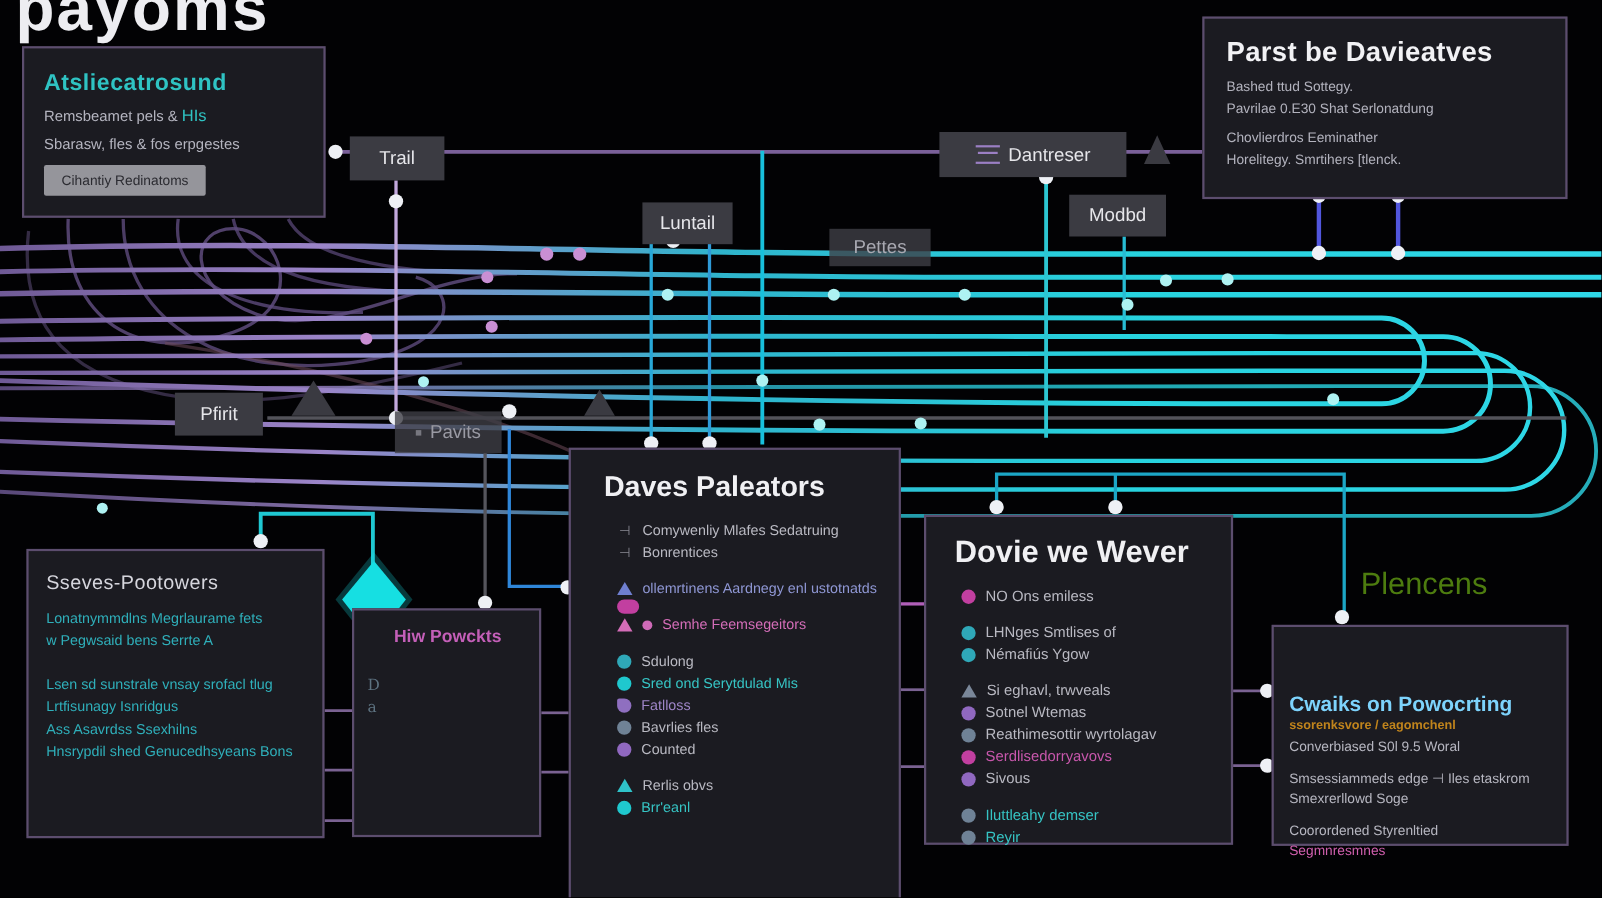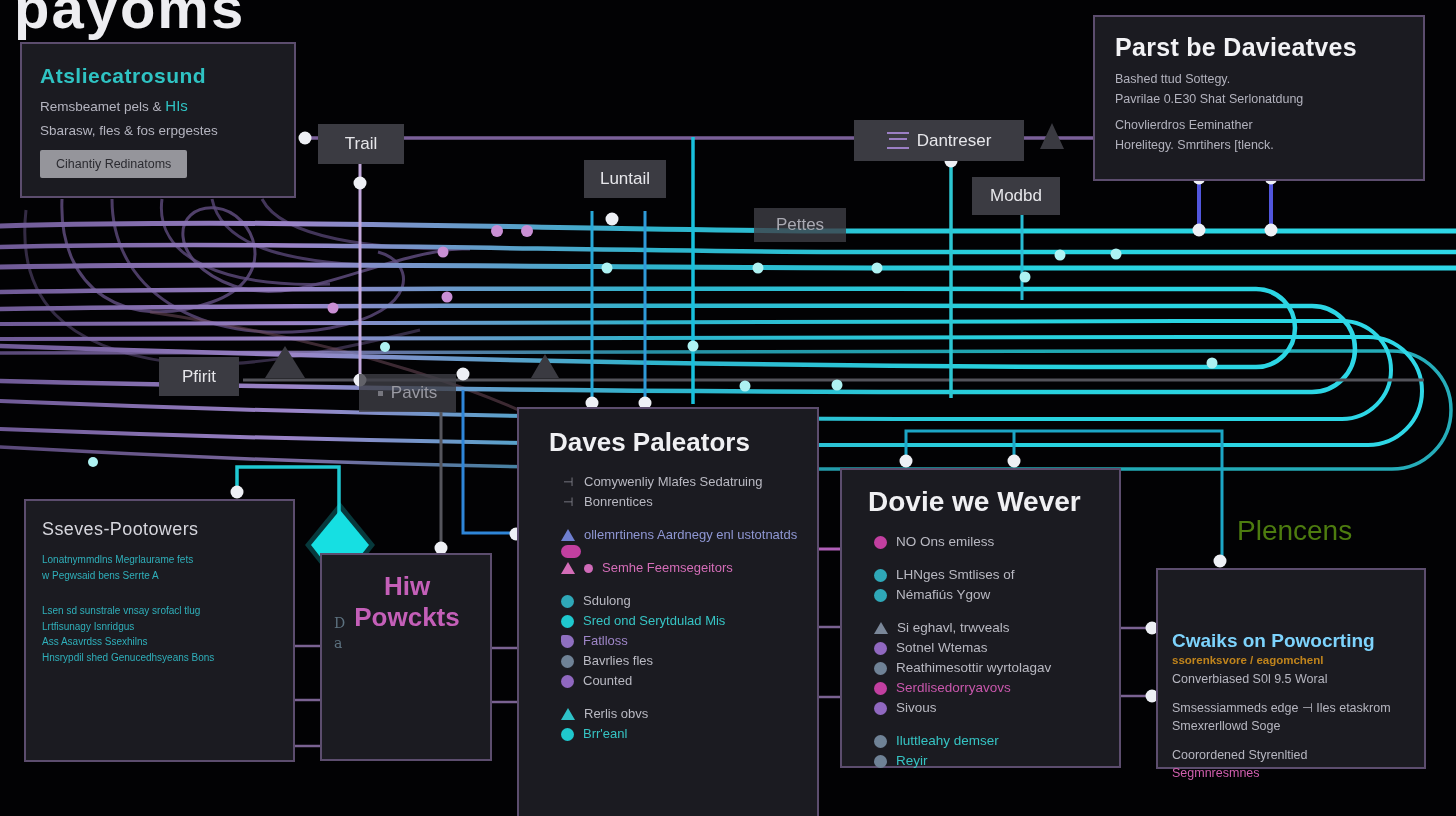--- a/index.html
+++ b/index.html
@@ -46,39 +46,39 @@
   .b-magenta{background:#c23fa0;} .b-pink{background:#cf6ab8;}
   .c-gray{color:#b9b9c2;} .c-teal{color:#36c4c4;} .c-magenta{color:#c857ac;}
   .c-pink{color:#d46db8;} .c-purple{color:#9f86c8;} .c-lav{color:#8f97d4;}
   
   .dovie-box{left:840px;top:468px;width:281px;height:300px;padding:16px 12px 0 26px;}
   .dovie-title{color:#f0f0f3;font-size:28px;font-weight:700;margin-bottom:14px;}
   .dovie-box .item{font-size:13.5px;margin-left:6px;}
   
   .sseves-box{left:24px;top:499px;width:271px;height:263px;padding:18px 16px;}
   .sseves-title{color:#d6d6dd;font-size:18px;font-weight:400;letter-spacing:.4px;}
-  .sseves-line{color:#2fafba;font-size:10px;line-height:1.55;}
+  .sseves-line{color:#2fafba;font-size:13px;line-height:1.55;}
   .sseves-p1{margin-top:12px;} .sseves-p2{margin-top:20px;}
   
   .hiw-box{left:320px;top:553px;width:172px;height:208px;padding:16px 8px 0 10px;}
-  .hiw-title{color:#c45fb8;font-size:26px;font-weight:700;text-align:center;}
+  .hiw-title{color:#c45fb8;font-size:16px;font-weight:700;text-align:center;}
   .hiw-rows{margin-top:12px;margin-left:40px;font-size:12px;line-height:21px;}
   .hiw-glyphs{position:absolute;left:12px;top:58px;color:#5d7280;font-size:14px;line-height:20px;
               font-family:"DejaVu Serif",serif;}
   
   .cwaiks-box{left:1156px;top:568px;width:270px;height:201px;padding:12px 14px;}
   .cwaiks-title{color:#7dd3fc;font-size:19px;font-weight:700;margin-top:48px;}
   .cwaiks-sub{color:#c0841c;font-size:11.5px;font-weight:700;margin-top:2px;}
   .cwaiks-line{color:#b6b6c0;font-size:12.5px;line-height:18px;}
   .cwaiks-gap{margin-top:11px;}
   .cwaiks-footer{color:#d05fae;font-size:12.5px;margin-top:2px;}
   .plencens{position:absolute;left:1237px;top:515px;z-index:2;color:#4d7c0f;font-size:28px;}
   
   .chip-trail{left:318px;top:124px;width:86px;height:40px;}
-  .chip-luntail{left:584px;top:160px;width:82px;height:38px;}
+  .chip-luntail{left:584px;top:184px;width:82px;height:38px;}
   .chip-dantreser{left:854px;top:120px;width:170px;height:41px;}
   .chip-modbd{left:972px;top:177px;width:88px;height:38px;}
   .chip-pettes{left:754px;top:208px;width:92px;height:34px;}
   .chip-pfirit{left:159px;top:357px;width:80px;height:39px;}
   .chip-pavits{left:359px;top:374px;width:97px;height:38px;}
   .ham{width:22px;height:13px;border-top:2px solid #9b7fc4;border-bottom:2px solid #9b7fc4;
        position:relative;flex:0 0 auto;}
   .ham::after{content:"";position:absolute;left:2px;right:2px;top:4px;border-top:2px solid #9b7fc4;}
   .sq-bullet{width:5px;height:5px;background:#77777f;flex:0 0 auto;}
   .pavits-label{color:#9a9aa3;}

